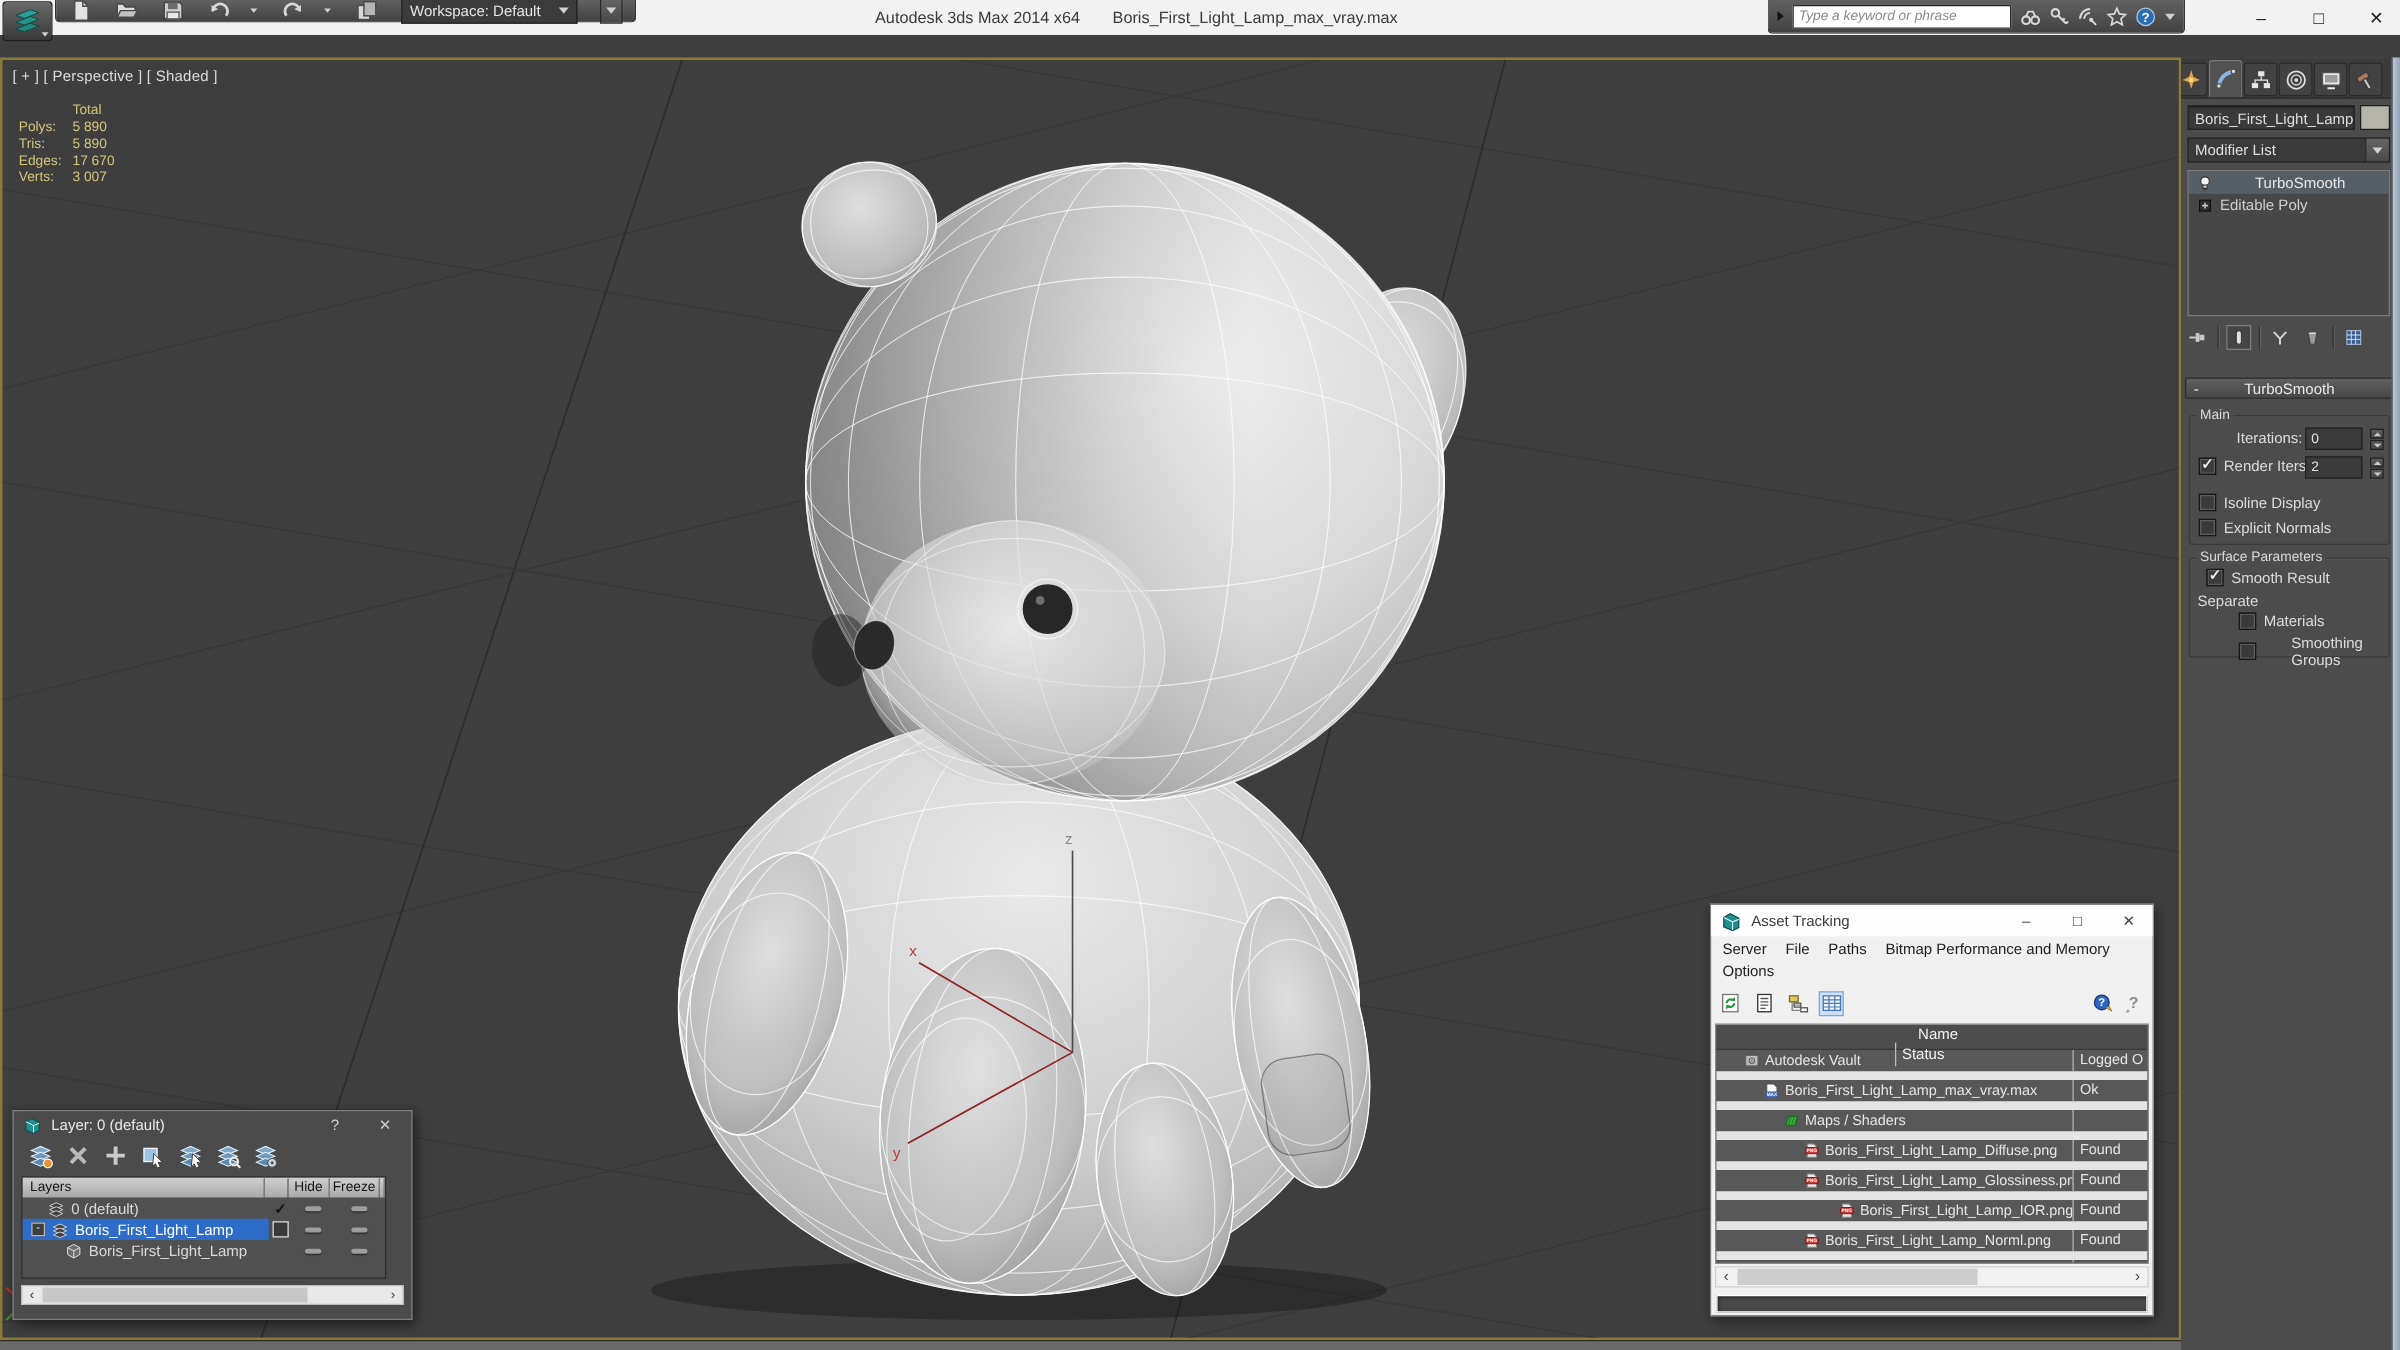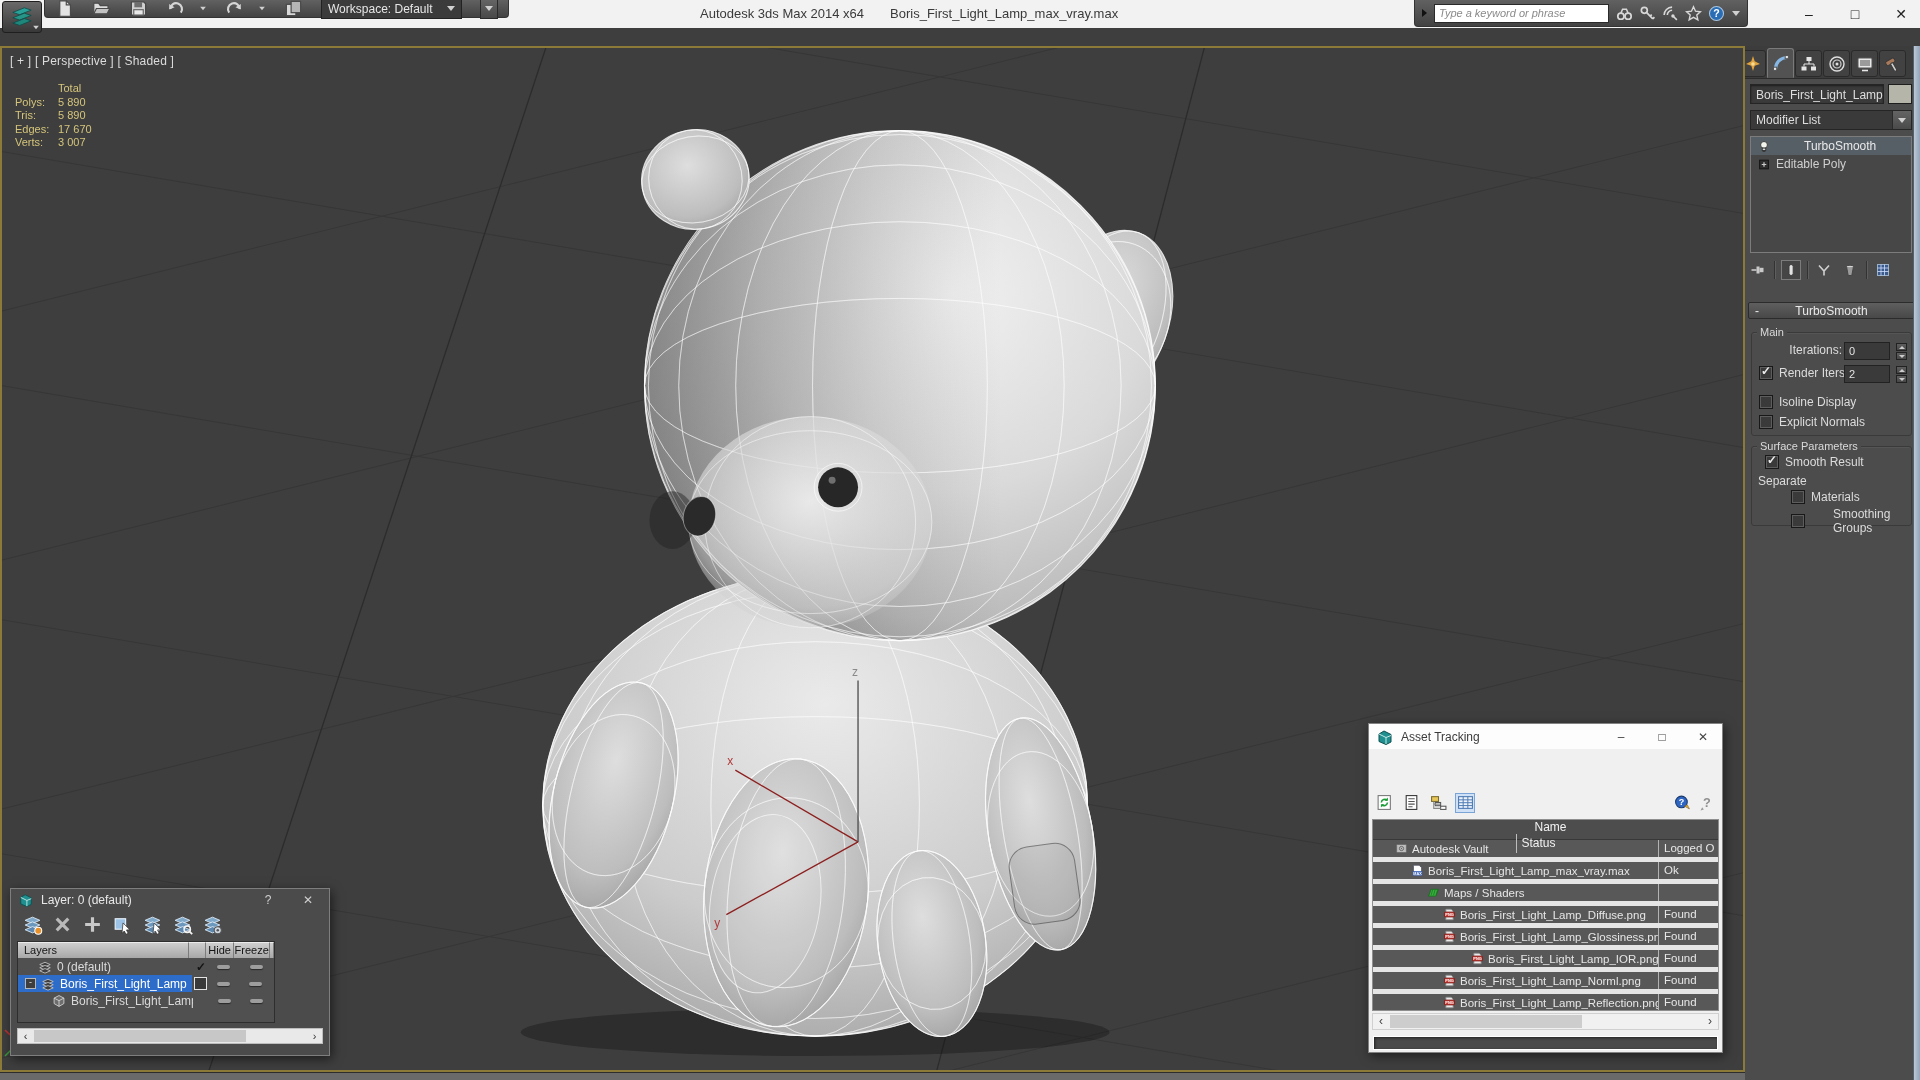--- a/index.html
+++ b/index.html
@@ -106,39 +106,39 @@
   .aw-menu span{margin-right:15px;display:inline-block;}
   .aw-toolbar{position:absolute;left:0;top:65px;width:100%;height:27px;display:flex;align-items:center;gap:7px;padding:0 5px;box-sizing:border-box;}
   .awt{width:20px;height:20px;display:inline-flex;align-items:center;justify-content:center;}
   .awt svg{width:17px;height:17px;}
   .awt.sel{border:1px solid #7aa4d6;background:#cfe1f6;box-sizing:border-box;}
   .aw-help{margin-left:auto;display:flex;gap:5px;}
   .aw-list{position:absolute;left:3px;top:95px;width:347px;height:192px;background:#575757;border:1px solid #8e8e8e;box-sizing:border-box;overflow:hidden;}
   .aw-hdr{height:19px;display:flex;background:#4d4d4d;border-bottom:1px solid #383838;color:#f2f2f2;font-size:12px;align-items:center;flex-direction:column;}
   .aw-hdr .c1{flex:1;padding-left:10px;}
   .aw-hdr .c2{width:60px;border-left:1px solid #bdbdbd;padding-left:5px;height:100%;line-height:19px;box-sizing:border-box;}
-  .aw-row{height:17px;display:flex;align-items:center;background:#585858;border-bottom:5px solid #e5e5e5;color:#e6e6e6;font-size:11.5px;}
+  .aw-row{height:17px;display:flex;align-items:center;background:#585858;border-bottom:7px solid #e5e5e5;color:#e6e6e6;font-size:11.5px;}
   .aw-row .c1{flex:1;display:flex;align-items:center;gap:4px;overflow:hidden;white-space:nowrap;}
   .aw-row .c2{width:60px;border-left:1px solid #b3b3b3;padding-left:5px;height:100%;line-height:17px;box-sizing:border-box;overflow:hidden;white-space:nowrap;}
   .aw-row .ric{width:13px;height:13px;display:inline-flex;flex:none;}
   .aw-hscroll{position:absolute;left:3px;top:289px;width:347px;height:17px;background:#f1f1f1;border:1px solid #d0d0d0;box-sizing:border-box;display:flex;align-items:center;}
   .aw-hscroll .arr{width:16px;text-align:center;color:#444;font-size:12px;line-height:15px;}
   .aw-hscroll .thumb{position:absolute;left:17px;width:192px;height:13px;background:#cdcdcd;top:1px;}
   .aw-status{position:absolute;left:4px;top:312px;width:345px;height:14px;background:#4a4a4a;border:1px solid #ffffff;
              box-shadow:inset 1px 1px 3px rgba(0,0,0,.55);box-sizing:border-box;}
   
   .layer-win{position:absolute;left:10px;top:888px;width:320px;height:168px;background:#4b4b4b;
              border:1px solid #7e7e7e;box-shadow:2px 3px 10px rgba(0,0,0,.55);box-sizing:border-box;}
   .lw-title{height:21px;display:flex;align-items:center;gap:8px;padding:0 8px;color:#e8e8e8;font-size:12px;}
   .lw-title .ticon{width:14px;height:14px;display:inline-flex;}
   .lw-title .hb{margin-left:auto;color:#cfcfcf;width:14px;text-align:center;}
   .lw-title .xb{color:#cfcfcf;width:14px;text-align:center;margin-left:18px;margin-right:6px;}
   .lw-toolbar{height:29px;display:flex;align-items:center;gap:9px;padding:0 11px;}
   .lwt{width:21px;height:21px;display:inline-flex;}
-  .lw-grid{position:absolute;left:6px;top:52px;width:258px;height:82px;background:#505050;border:1px solid #2e2e2e;box-sizing:border-box;overflow:hidden;}
+  .lw-grid{position:absolute;left:6px;top:52px;width:292px;height:82px;background:#505050;border:1px solid #2e2e2e;box-sizing:border-box;overflow:hidden;}
   .lw-hdr{height:16px;display:flex;}
   .lw-hc{background:linear-gradient(#cecece,#a8a8a8);border-right:1px solid #7c7c7c;border-top:1px solid #ececec;
          color:#141414;font-size:11px;line-height:15px;padding-left:6px;box-sizing:border-box;overflow:hidden;white-space:nowrap;}
   .lw-hc.c1{width:197px;}.lw-hc.c2{width:19px;padding-left:0;}.lw-hc.c3{width:33px;text-align:center;padding-left:0;}
   .lw-hc.c4{width:41px;text-align:center;padding-left:0;}.lw-hc.c5{flex:1;padding-left:3px;}
   .lw-row{height:17px;display:flex;align-items:center;font-size:12px;color:#dadada;}
   .lw-row .c1{width:197px;display:flex;align-items:center;gap:5px;height:100%;box-sizing:border-box;overflow:hidden;white-space:nowrap;}
   .lw-row .c1.selbg{background:#2d6cc8;color:#fff;}
   .lw-row .c2{width:19px;display:flex;justify-content:center;}
   .lw-row .c3{width:33px;display:flex;justify-content:center;}
@@ -641,20 +641,21 @@
             <path d="M2 5l7 3.5 5-2M9 8.5V15" stroke="#d8f3f0" stroke-width="0.9" fill="none"></path>
           </svg>
         </span>
       <span class="t">Asset Tracking</span>
       <span class="aw-btns">
         <span>–</span>
         <span>□</span>
         <span>✕</span>
       </span>
     </div>
+    <div class="aw-menu" id="aw-menu"><span>Server</span><span>File</span><span>Paths</span><span>Bitmap Performance and Memory</span><span>Options</span></div>
     <div class="aw-toolbar" id="aw-toolbar">
         <span class="awt">
           <svg viewBox="0 0 16 16" width="100%" height="100%">
             <rect x="2" y="1.5" width="11.5" height="13" fill="#fff" stroke="#777"></rect>
             <path d="M5 8a3.3 3.3 0 0 1 5.6-2M10.8 8a3.3 3.3 0 0 1-5.6 2" fill="none" stroke="#1e9e38" stroke-width="1.5"></path>
             <path d="M11.2 3.2v3.2H8zM4.6 12.8V9.6h3.2z" fill="#1e9e38"></path>
           </svg>
         </span>
         <span class="awt">
           <svg viewBox="0 0 16 16" width="100%" height="100%">

